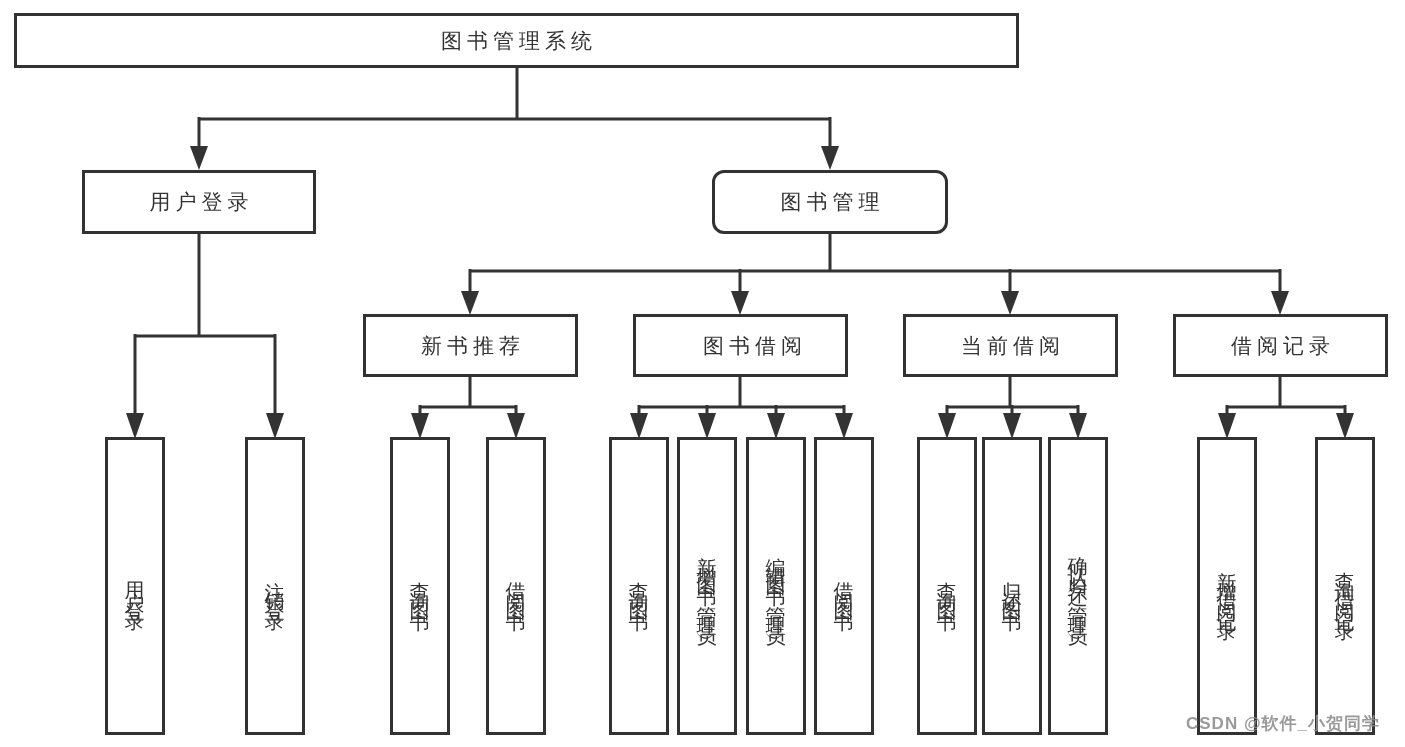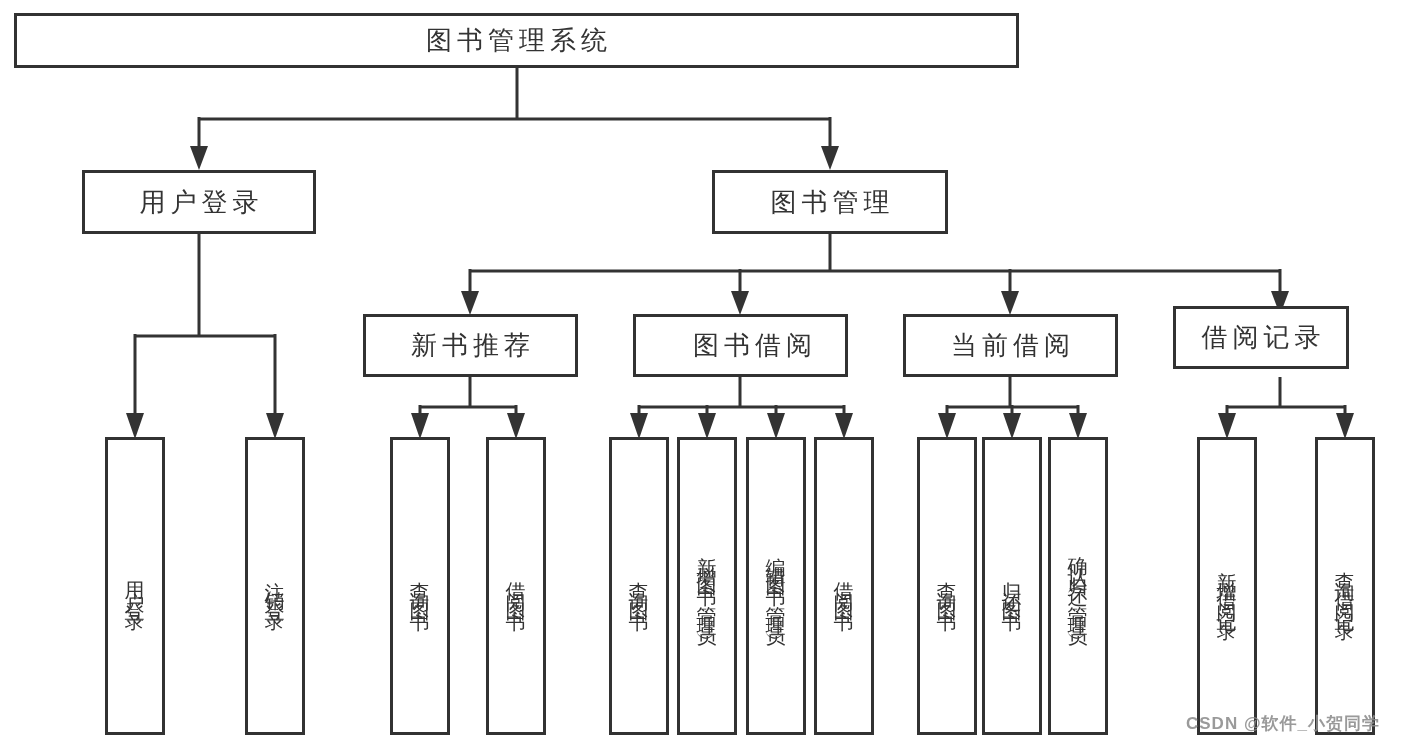--- a/index.html
+++ b/index.html
@@ -27,21 +27,21 @@
     position: absolute;
     box-sizing: border-box;
     border: 3px solid #323232;
     background: #ffffff;
     display: flex;
     align-items: center;
     justify-content: center;
     color: #333333;
   }
   .hbox {
-    font-size: 26px;
+    font-size: 21px;
     letter-spacing: 5px;
     white-space: nowrap;
   }
   .hbox .lbl {
     padding-left: 5px; 
   }
   .vbox {
     top: 437px;
     width: 60px;
     height: 298px;
@@ -50,25 +50,25 @@
     writing-mode: vertical-rl;
     text-orientation: mixed;
     font-size: 20px;
     letter-spacing: 10px;
     line-height: 1;
     white-space: nowrap;
   }
   
   .n-root  { left: 14px;   top: 13px;  width: 1005px; height: 55px; }
   .n-login { left: 82px;   top: 170px; width: 234px;  height: 64px; }
-  .n-mgmt  { left: 712px;  top: 170px; width: 236px;  height: 64px; }
+  .n-mgmt  { left: 712px;  top: 170px; width: 236px;  height: 64px; border-radius: 12px; }
   .n-rec   { left: 363px;  top: 314px; width: 215px;  height: 63px; }
   .n-bor   { left: 633px;  top: 314px; width: 215px;  height: 63px; padding-left: 24px; }
   .n-cur   { left: 903px;  top: 314px; width: 215px;  height: 63px; }
-  .n-recd  { left: 1173px; top: 306px; width: 176px;  height: 63px; }
+  .n-recd  { left: 1173px; top: 314px; width: 215px;  height: 63px; }
   
   .n-g1c1 { left: 105px; }
   .n-g1c2 { left: 245px; }
   .n-g2c1 { left: 390px; }
   .n-g2c2 { left: 486px; }
   .n-g3c1 { left: 609px; }
   .n-g3c2 { left: 677px; }
   .n-g3c3 { left: 746px; }
   .n-g3c4 { left: 814px; }
   .n-g4c1 { left: 917px; }

